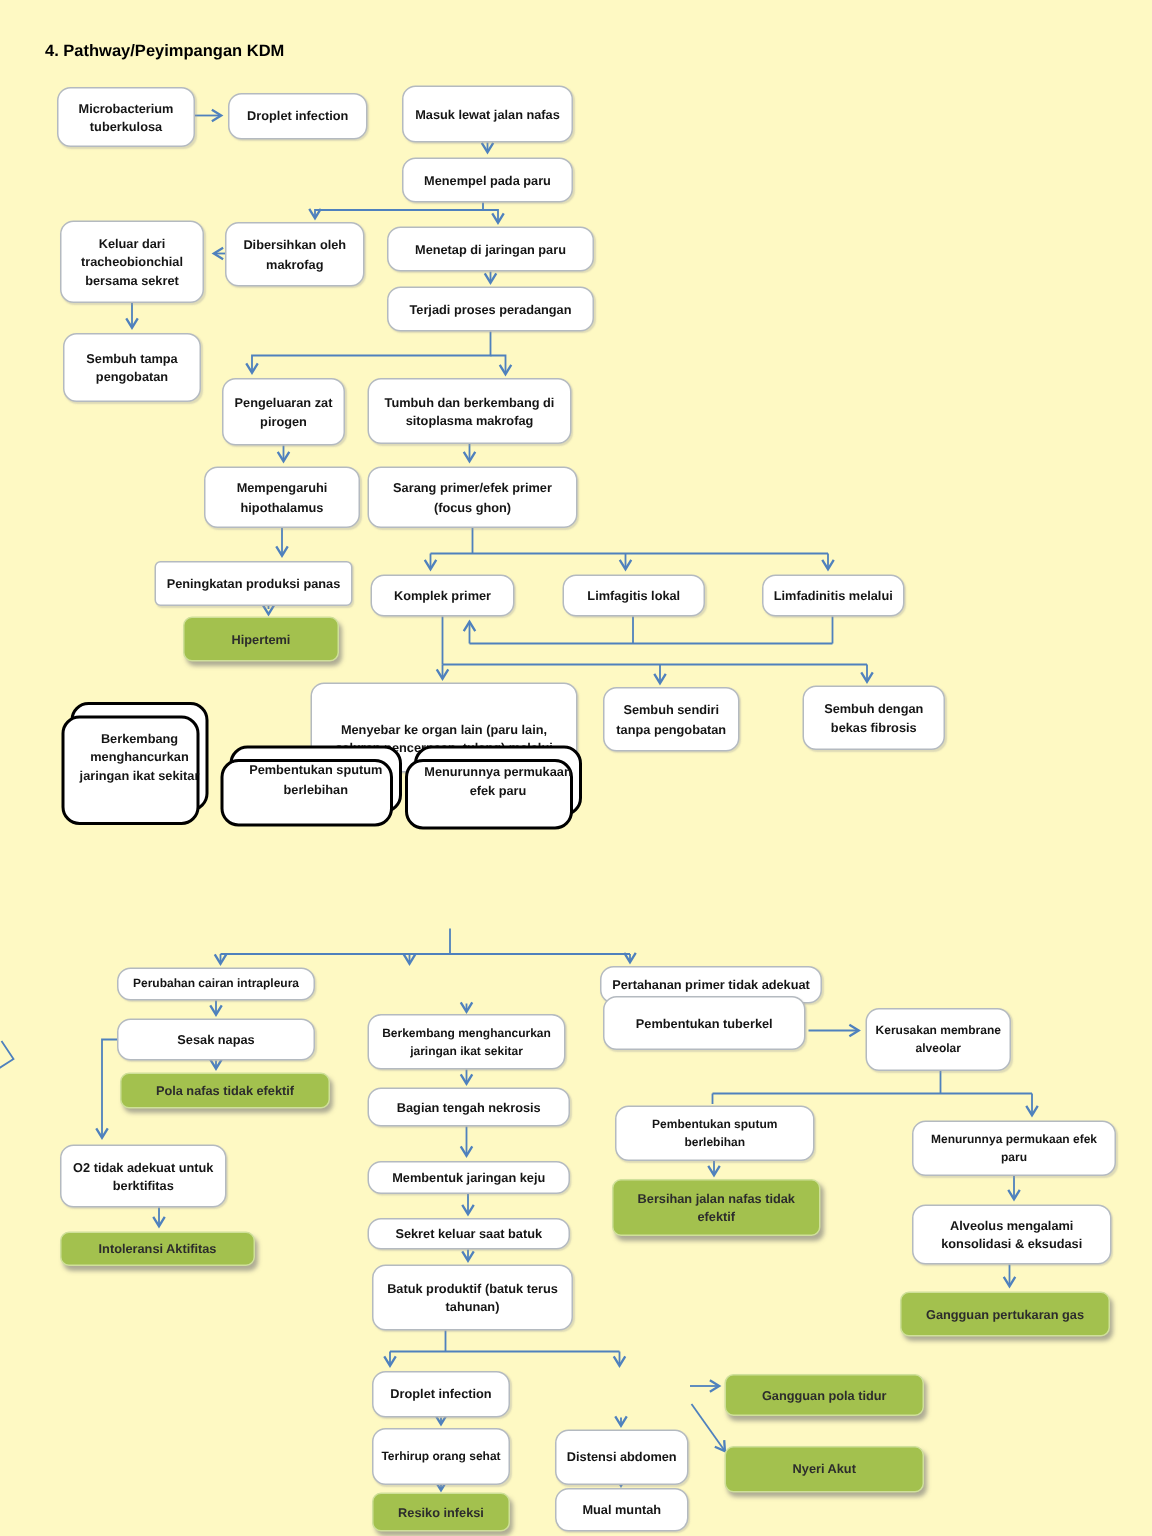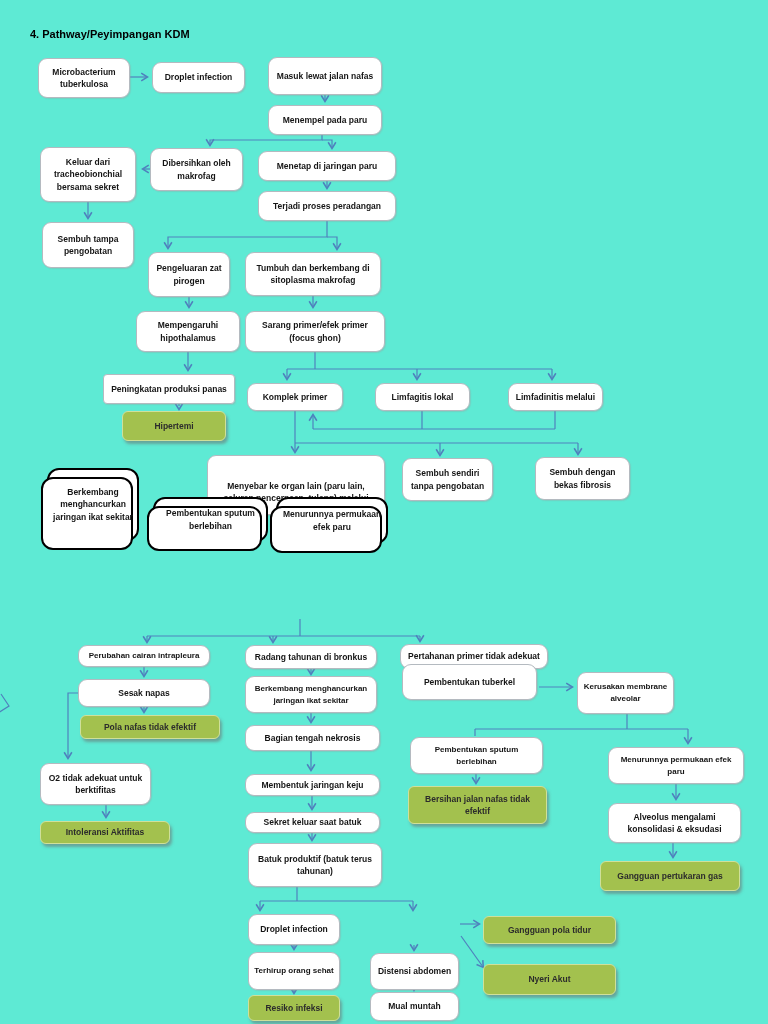--- a/index.html
+++ b/index.html
@@ -1,16 +1,16 @@
 <!DOCTYPE html>
 <html style="--green-fill: #a3c14e; --arrow-blue: #4f81bd; --box-border: #b4bac0; --black-border: #000000;"><head>
 <meta charset="utf-8">
 <style>
   html,body{margin:0;padding:0;background:#ffffff;}
-  #page{position:relative;width:768px;height:1024px;background:#5eead4;overflow:hidden;
+  #page{position:relative;width:768px;height:1024px;background:#fef9c3;overflow:hidden;
         font-family:"Liberation Sans",sans-serif;}
   #title{position:absolute;left:30px;top:28px;font-size:11px;font-weight:bold;color:#000;}
   .node{position:absolute;display:flex;align-items:center;justify-content:center;
         text-align:center;background:#fff;border:1px solid #b4bac0;border-radius:9px;
         font-size:8.5px;font-weight:bold;color:#151515;line-height:1.45;
         padding:2px 4px;box-sizing:border-box;z-index:2;
         box-shadow:1px 1px 1px rgba(160,160,160,0.35);}
   .green{background:var(--green-fill,#a3c14e);border:1px solid #cfe09a;
          color:#2c2c2c;border-radius:6px;
          box-shadow:2px 3px 3px rgba(110,110,110,0.55);}
@@ -121,21 +121,20 @@
   <div class="node" style="left:535px;top:457px;width:95px;height:43px">Sembuh dengan bekas fibrosis</div>
   <div class="node" style="left:402px;top:458px;width:91px;height:43px">Sembuh sendiri tanpa pengobatan</div>
   <div class="node black" style="left:153px;top:497px;width:115px;height:45px">Pembentukan sputum berlebihan</div>
   <div class="node black" style="left:276px;top:497px;width:112px;height:47px">Menurunnya permukaan efek paru</div>
 
   <div class="node" style="left:78px;top:645px;width:132px;height:22px;font-size:8px">Perubahan cairan intrapleura</div>
   <div class="node" style="left:78px;top:679px;width:132px;height:28px">Sesak napas</div>
   <div class="node green" style="left:80px;top:715px;width:140px;height:24px">Pola nafas tidak efektif</div>
   <div class="node" style="left:40px;top:763px;width:111px;height:42px">O2 tidak adekuat untuk berktifitas</div>
   <div class="node green" style="left:40px;top:821px;width:130px;height:23px">Intoleransi Aktifitas</div>
-  <div class="node" style="left:245px;top:645px;width:132px;height:24px">Radang tahunan di bronkus</div>
   <div class="node" style="left:245px;top:676px;width:132px;height:37px;font-size:8px">Berkembang menghancurkan jaringan ikat sekitar</div>
   <div class="node" style="left:245px;top:725px;width:135px;height:26px">Bagian tengah nekrosis</div>
   <div class="node" style="left:245px;top:774px;width:135px;height:22px">Membentuk jaringan keju</div>
   <div class="node" style="left:245px;top:812px;width:135px;height:21px">Sekret keluar saat batuk</div>
   <div class="node" style="left:248px;top:843px;width:134px;height:44px">Batuk produktif (batuk terus tahunan)</div>
   <div class="node" style="left:400px;top:644px;width:148px;height:25px">Pertahanan primer tidak adekuat</div>
   <div class="node" style="left:402px;top:664px;width:135px;height:36px">Pembentukan tuberkel</div>
   <div class="node" style="left:577px;top:672px;width:97px;height:42px;font-size:8px">Kerusakan membrane alveolar</div>
   <div class="node" style="left:410px;top:737px;width:133px;height:37px;font-size:8px">Pembentukan sputum berlebihan</div>
   <div class="node green" style="left:408px;top:786px;width:139px;height:38px">Bersihan jalan nafas tidak efektif</div>

